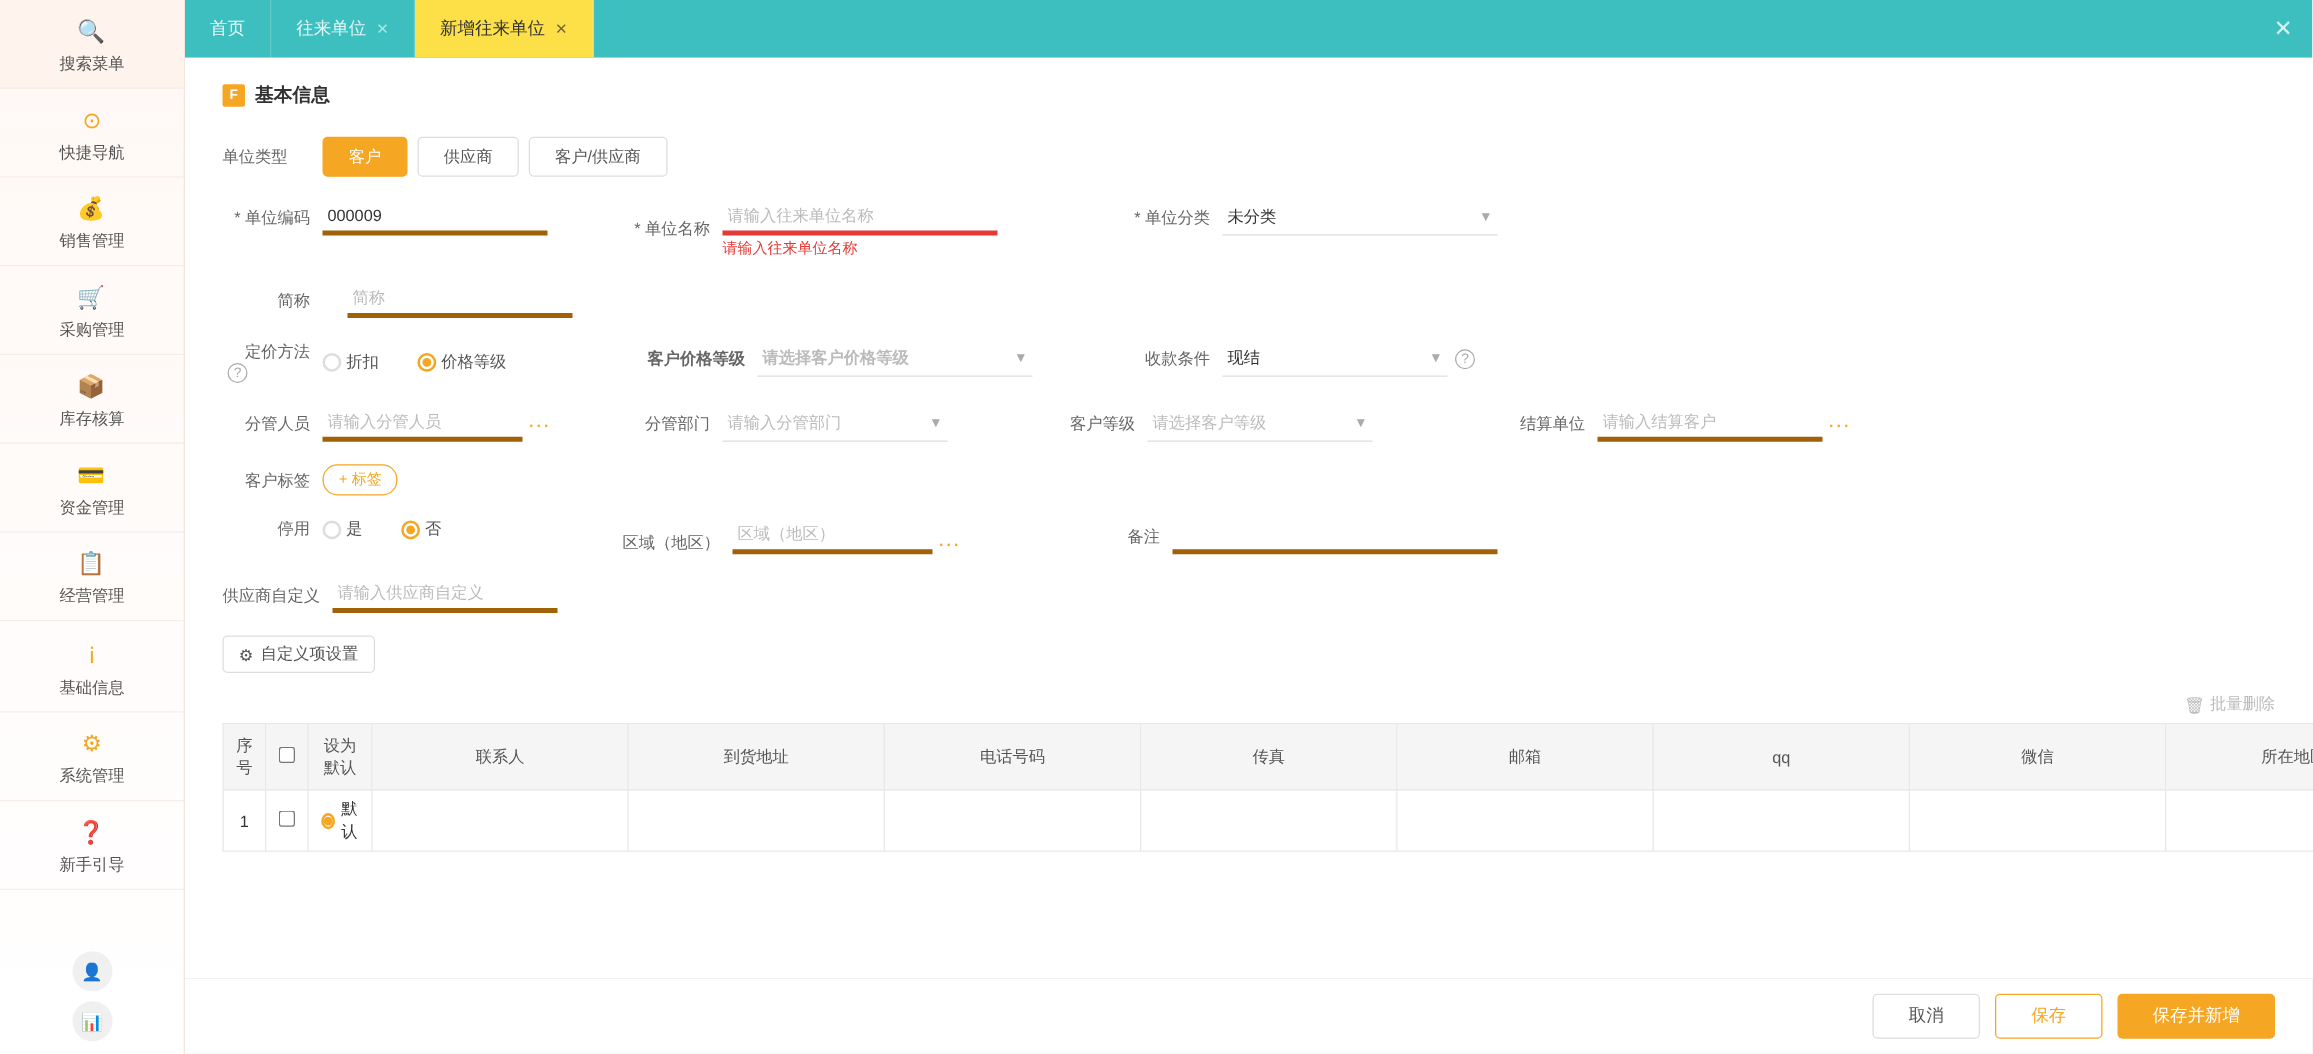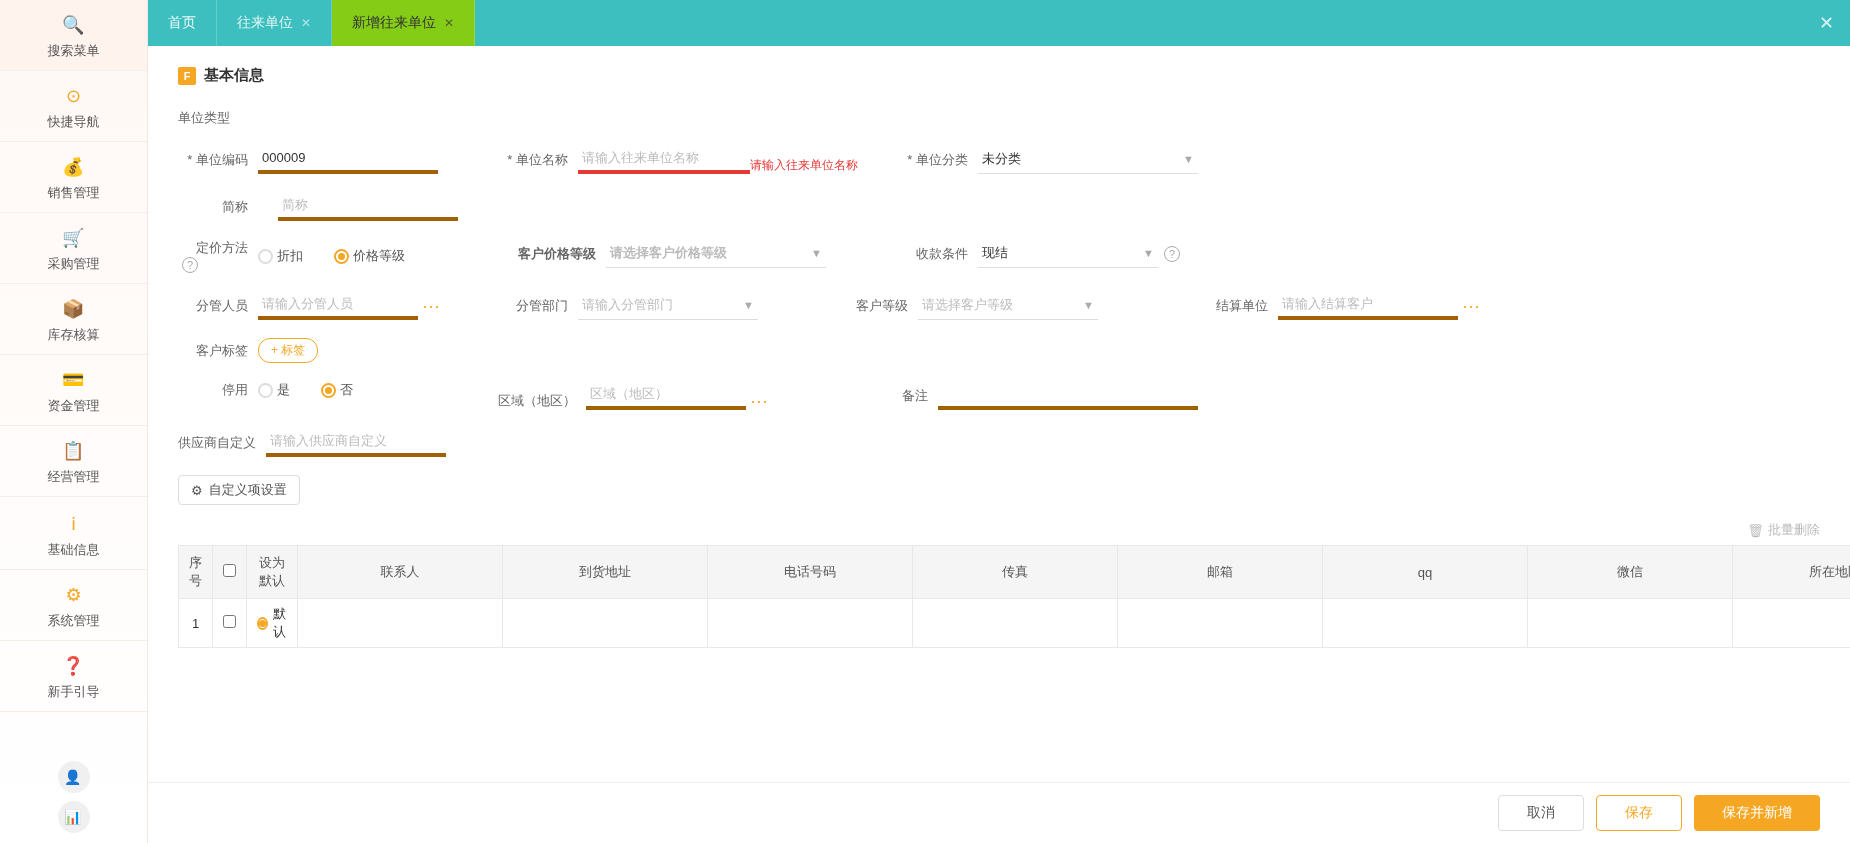--- a/index.html
+++ b/index.html
@@ -67,21 +67,21 @@
       align-items: center;
       padding: 0 20px;
       cursor: pointer;
       color: rgba(255,255,255,0.85);
       font-size: 14px;
       gap: 8px;
       border-right: 1px solid rgba(255,255,255,0.2);
       white-space: nowrap;
     }
     .tab.active {
-      background: #84cc16;
+      background: #fde047;
       color: #333;
     }
     .tab .close-btn {
       font-size: 12px;
       opacity: 0.7;
       cursor: pointer;
     }
     .tab.home { color: rgba(255,255,255,0.9); }
     .tab-spacer { flex: 1; }
     .tab-close-all {
@@ -318,23 +318,22 @@
       color: #bbb;
       font-size: 13px;
       margin-bottom: 6px;
       display: flex;
       align-items: center;
       justify-content: flex-end;
       gap: 4px;
     }
     .form-field-wrapper {
       display: flex;
-      flex-direction: row;
+      flex-direction: column;
       flex: 1;
-      align-items: flex-end;
     }
   </style>
 </head>
 <body>
 
 <div class="sidebar">
   <div class="sidebar-item search">
     <span class="sidebar-icon">🔍</span>
     <span>搜索菜单</span>
   </div>
@@ -403,20 +402,25 @@
 
       
       <div class="section-title">
         <div class="section-icon">F</div>
         <span>基本信息</span>
       </div>
 
       
       <div class="unit-type-row">
         <span class="unit-type-label">单位类型</span>
+        <div class="btn-group">
+          <button class="btn-type active">客户</button>
+          <button class="btn-type">供应商</button>
+          <button class="btn-type">客户/供应商</button>
+        </div>
       </div>
 
       
       <div class="form-row">
 
         <div class="form-group" style="max-width:280px;">
           <span class="form-label">* <span>单位编码</span></span>
           <input class="form-control" value="000009" style="max-width: 180px;">
         </div>
 

